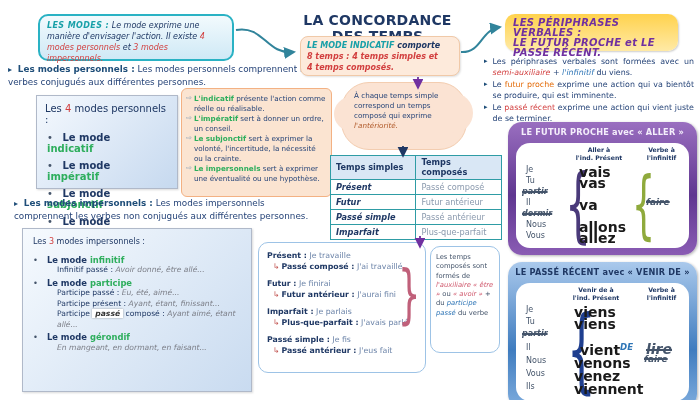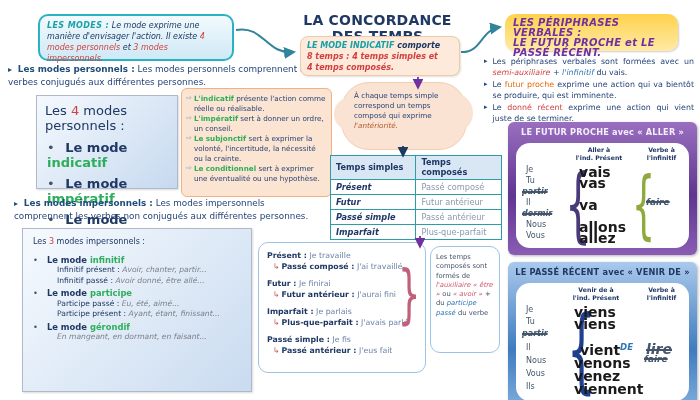--- a/index.html
+++ b/index.html
@@ -25,21 +25,21 @@
 
   
   .sect-head { font-size:8.8px; line-height:12px; color:#264478; }
   .sect-head .tri { color:#1f4e79; font-size:8px; margin-right:3px; }
   .sect-head .bold { font-weight:bold; color:#1f4e79;margin-top:15px; }
 
   
   .pers-box { left:36px; top:95px; width:142px; height:94px;
     background:linear-gradient(135deg,#f5f9fe 0%,#c6d9ef 100%);
     border:1px solid #b0b9c9; box-shadow:1px 1px 2px rgba(0,0,0,.15);
-    padding:7px 8px; font-size:13px; color:#1f3864; }
+    padding:7px 8px; font-size:10px; color:#1f3864; }
   .pers-box .ttl { margin-bottom:7px; }
   .pers-item { margin:0 10px 6px 2px; font-weight:bold; }
   .pers-item .dot { color:#44546a; margin-right:6px; font-weight:normal; }
 
   
   .roles-box { left:181px; top:88px; width:151px; height:109px;
     background:#fbe4d1; border:1.5px solid #f3b183; border-radius:6px;
     padding:5px 5px 4px 4px; font-size:7.2px; line-height:9.6px; color:#264478; }
   .role-item { margin-bottom:1px; display:flex; }
   .role-item .arr { color:#7f9db9; margin-right:2px; font-size:7px; flex:0 0 auto; }
@@ -116,21 +116,21 @@
     color:#7030a0; font-weight:bold; font-style:italic; letter-spacing:.3px; }
 
   
   .rb-list { left:484px; top:56px; width:210px; font-size:7.9px; line-height:11px;
     color:#264478; }
   .rb { display:flex; margin-bottom:1px; }
   .rb .tri { color:#1f4e79; margin-right:5px; font-size:7px; flex:0 0 auto; }
   .rb p { text-align:justify; }
 
   
-  .panel { border-radius:6px; box-shadow:1px 1px 3px rgba(0,0,0,.3); }
+  .panel { border-radius:14px; box-shadow:1px 1px 3px rgba(0,0,0,.3); }
   .panel-fp { left:508px; top:122px; width:189px; height:133px;
     background:linear-gradient(180deg,#9a6fc0 0%,#5f3690 55%,#8a5cb4 100%); }
   .panel-fp .ptitle { color:#f4eefb; }
   .panel-pr { left:508px; top:262px; width:189px; height:146px;
     background:linear-gradient(180deg,#aac9ec 0%,#3f7cbf 60%,#7fadde 100%); }
   .panel-pr .ptitle { color:#1f3864; }
   .ptitle { text-align:center; font-size:8.2px; font-weight:bold; padding-top:5px;
     letter-spacing:.2px; }
   .pinner { position:absolute; left:8px; top:21px; width:173px;
     background:#ffffff; border-radius:14px; padding:3px 6px; }
@@ -220,21 +220,21 @@
     <div class="role-item">
       <span class="arr">⇨</span>
       <p><span class="lead">L'impératif</span><span> sert à donner un ordre, un conseil.</span></p>
     </div>
     <div class="role-item">
       <span class="arr">⇨</span>
       <p><span class="lead">Le subjonctif</span><span> sert à exprimer la volonté, l'incertitude, la nécessité ou la crainte.</span></p>
     </div>
     <div class="role-item">
       <span class="arr">⇨</span>
-      <p><span class="lead">Le conditionnel</span><span> sert à exprimer une éventualité ou une hypothèse.</span></p>
+      <p><span class="lead">Le impersonnels</span><span> sert à exprimer une éventualité ou une hypothèse.</span></p>
     </div>
   </div>
 
   <div class="abs main-title">LA CONCORDANCE DES TEMPS</div>
 
   <div class="abs ind-box">
     <span class="lead">LE MODE INDICATIF</span>
     <span class="dark">comporte</span><br>
     <span class="redl">8 temps : 4 temps simples et</span><br>
     <span class="redl">4 temps composés.</span>
@@ -307,32 +307,32 @@
       <span class="red">3</span>
       <span>modes impersonnels :</span>
     </div>
 
     <div class="imp-item">
       <div class="hd">
         <span class="dot">•</span>
         <span>Le mode</span>
         <span class="green">infinitif</span>
       </div>
-      <div class="imp-sub"><span>Infinitif présent : </span><span class="ex">Avoir, chanter, partir...</span></div>
       <div class="imp-sub"><span>Infinitif passé : </span><span class="ex">Avoir donné, être allé...</span></div>
     </div>
 
     <div class="imp-item">
       <div class="hd">
         <span class="dot">•</span>
         <span>Le mode</span>
         <span class="green">participe</span>
       </div>
       <div class="imp-sub"><span>Participe passé : </span><span class="ex">Eu, été, aimé...</span></div>
       <div class="imp-sub"><span>Participe présent : </span><span class="ex">Ayant, étant, finissant...</span></div>
+      <div class="imp-sub"><span>Participe </span><span class="chip">passé</span><span> composé : </span><span class="ex">Ayant aimé, étant allé...</span></div>
     </div>
 
     <div class="imp-item">
       <div class="hd">
         <span class="dot">•</span>
         <span>Le mode</span>
         <span class="green">gérondif</span>
       </div>
       <div class="imp-sub"><span class="ex">En mangeant, en dormant, en faisant...</span></div>
     </div>
@@ -341,29 +341,29 @@
   <div class="abs peri-box">
     <div>LES PÉRIPHRASES VERBALES :</div>
     <div>
       <span>LE FUTUR PROCHE </span><span>et</span><span> LE PASSÉ RÉCENT.</span>
     </div>
   </div>
 
   <div class="abs rb-list">
     <div class="rb">
       <span class="tri">▸</span>
-      <p><span>Les périphrases verbales sont formées avec un </span><span class="red it">semi-auxiliaire</span><span> + </span><span class="blue it">l'infinitif</span><span> du vais.</span></p>
+      <p><span>Les périphrases verbales sont formées avec un </span><span class="red it">semi-auxiliaire</span><span> + </span><span class="blue it">l'infinitif</span><span> du viens.</span></p>
     </div>
     <div class="rb">
       <span class="tri">▸</span>
       <p><span>Le </span><span class="orangec">futur proche</span><span> exprime une action qui va bientôt se produire, qui est imminente.</span></p>
     </div>
     <div class="rb">
       <span class="tri">▸</span>
-      <p><span>Le </span><span class="red">donné récent</span><span> exprime une action qui vient juste de se terminer.</span></p>
+      <p><span>Le </span><span class="red">passé récent</span><span> exprime une action qui vient juste de se terminer.</span></p>
     </div>
   </div>
 
   <div class="abs panel panel-fp">
     <div class="ptitle">LE FUTUR PROCHE avec « ALLER »</div>
     <div class="pinner pinner-fp">
       <div class="colhead" style="left:48px; top:3px; width:70px;">
         <span>Aller à</span><br>
         <span>l'ind. Présent</span>
       </div>

